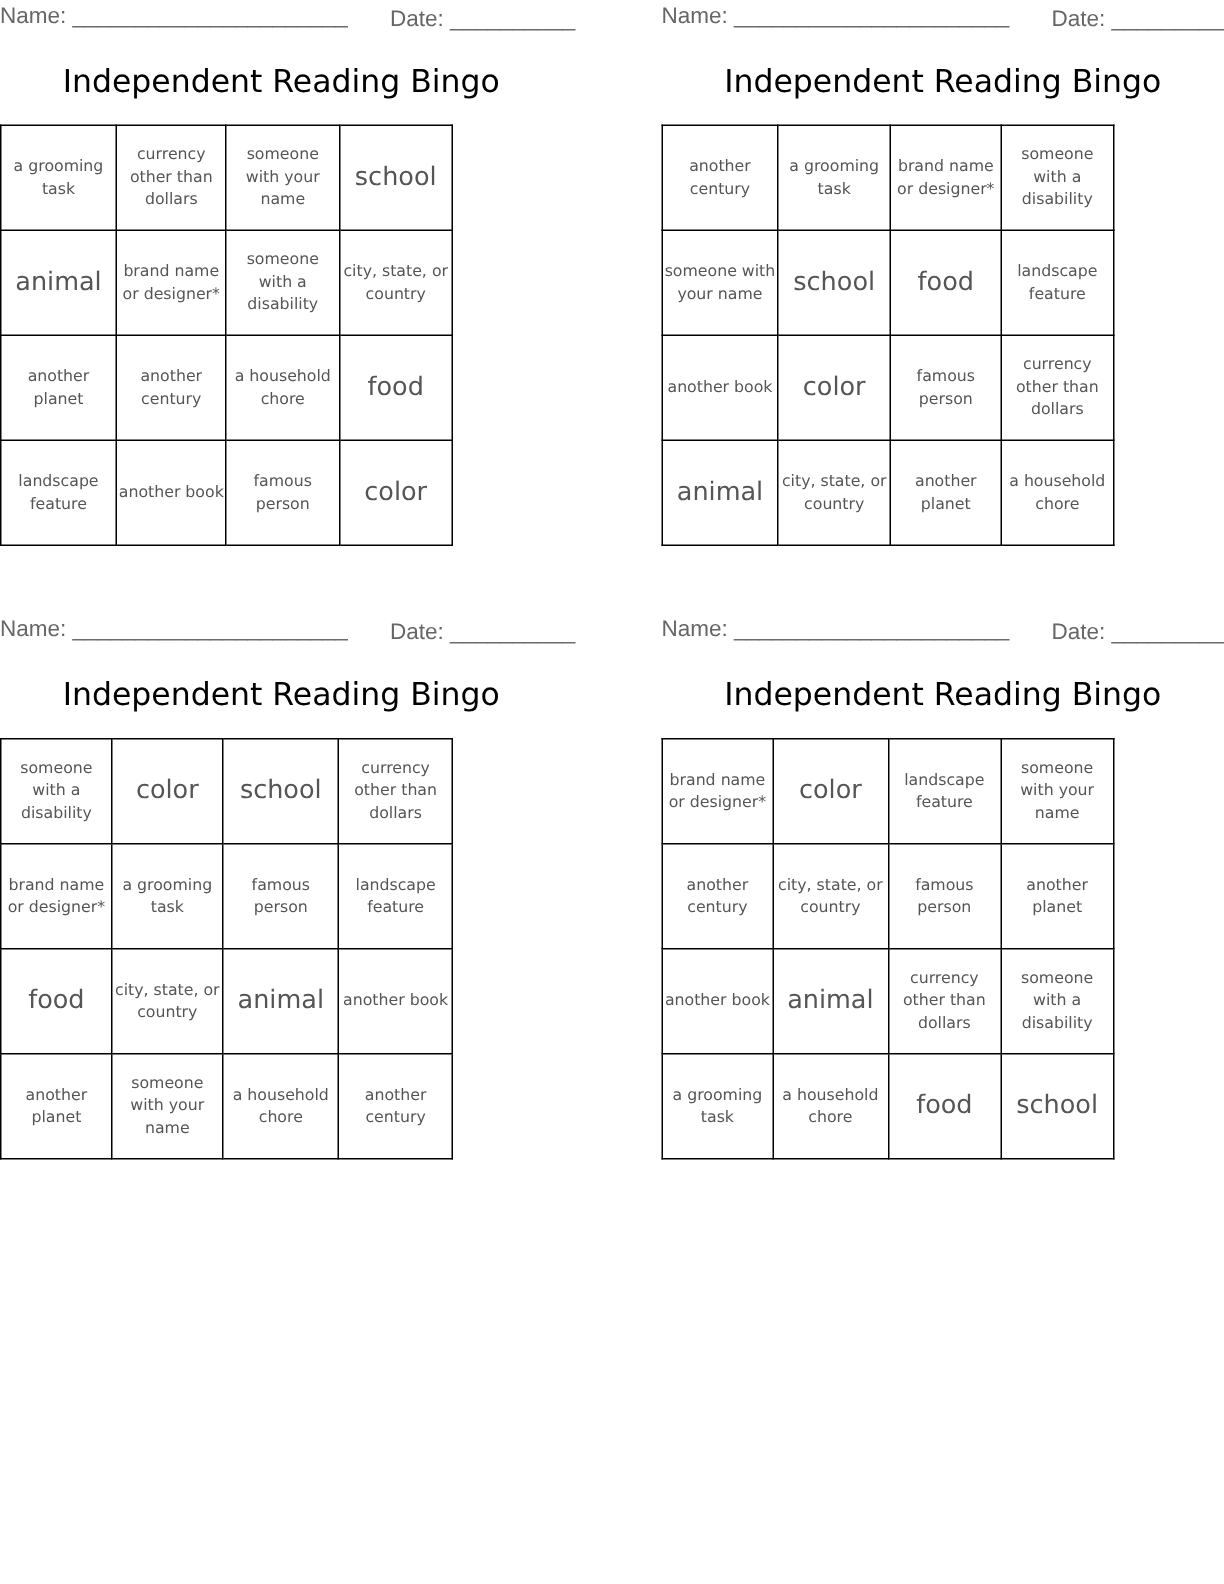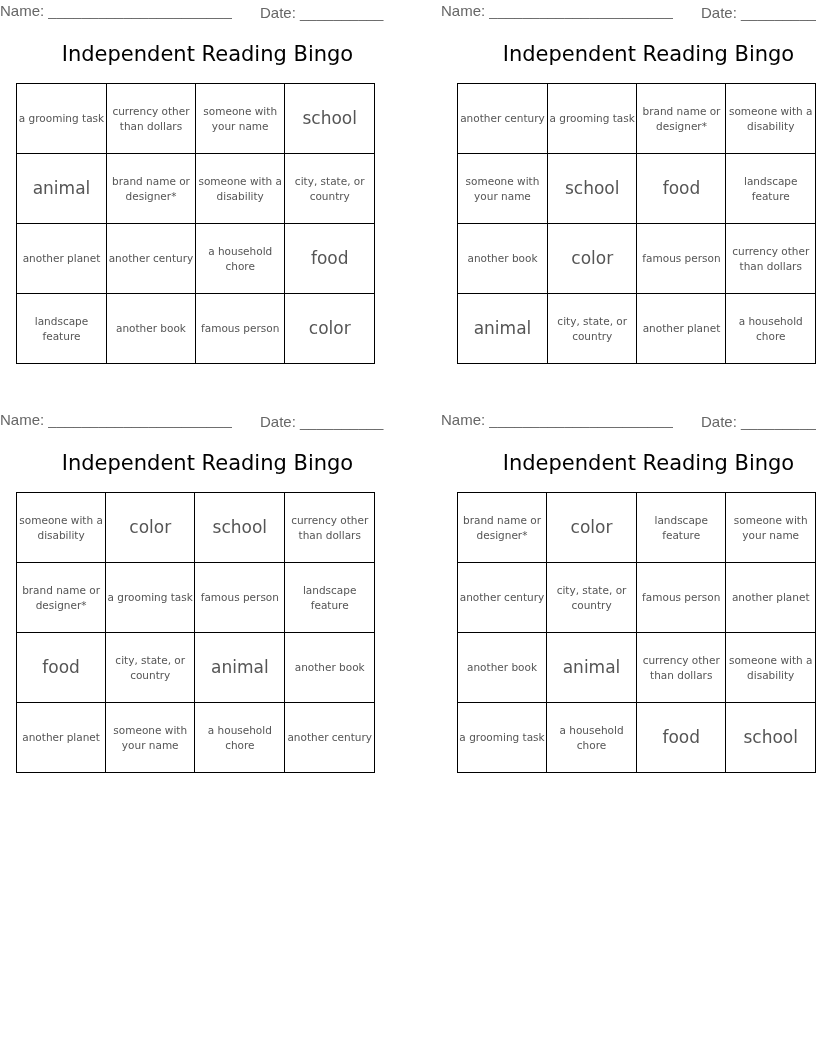--- a/index.html
+++ b/index.html
@@ -1,24 +1,24 @@
 <!DOCTYPE html>
 <html><head>
 <meta charset="utf-8">
 <style>
   html, body { margin:0; padding:0; background:#ffffff; }
   body { width:816px; height:1056px; position:relative; overflow:hidden; }
-  .card { position:absolute; width:375px; height:370px; }
+  .card { position:absolute; width:302px; height:370px; }
   .hdr { position:absolute; top:0; left:0; width:375px; height:22px;
          font-family:"Liberation Sans", sans-serif; font-size:15px; color:#666666; }
   .hdr .name { position:absolute; left:0; top:2px; white-space:nowrap; }
   .hdr .date { position:absolute; left:260px; top:4px; white-space:nowrap; }
   .title { position:absolute; top:42px; left:0; width:375px; text-align:center;
-           font-family:"DejaVu Sans", sans-serif; font-size:21px; color:#000;padding-left:20px; }
-  .grid { position:absolute; top:83px; left:16px; border-collapse:collapse; table-layout:fixed; }
+           font-family:"DejaVu Sans", sans-serif; font-size:21px; color:#000; }
+  .grid { position:absolute; top:83px; left:0; border-collapse:collapse; table-layout:fixed; }
   .grid td { border:1px solid #000; width:92px; height:69px; padding:0 1px;
              text-align:center; vertical-align:middle;
              font-family:"DejaVu Sans", sans-serif; font-size:10.5px; line-height:15px; color:#555555; }
   .grid td.big { font-size:17px; color:#555555; }
 </style>
 </head>
 <body>
 
 <div id="page">
     <div class="card" style="left: 0px; top: 0px;">

